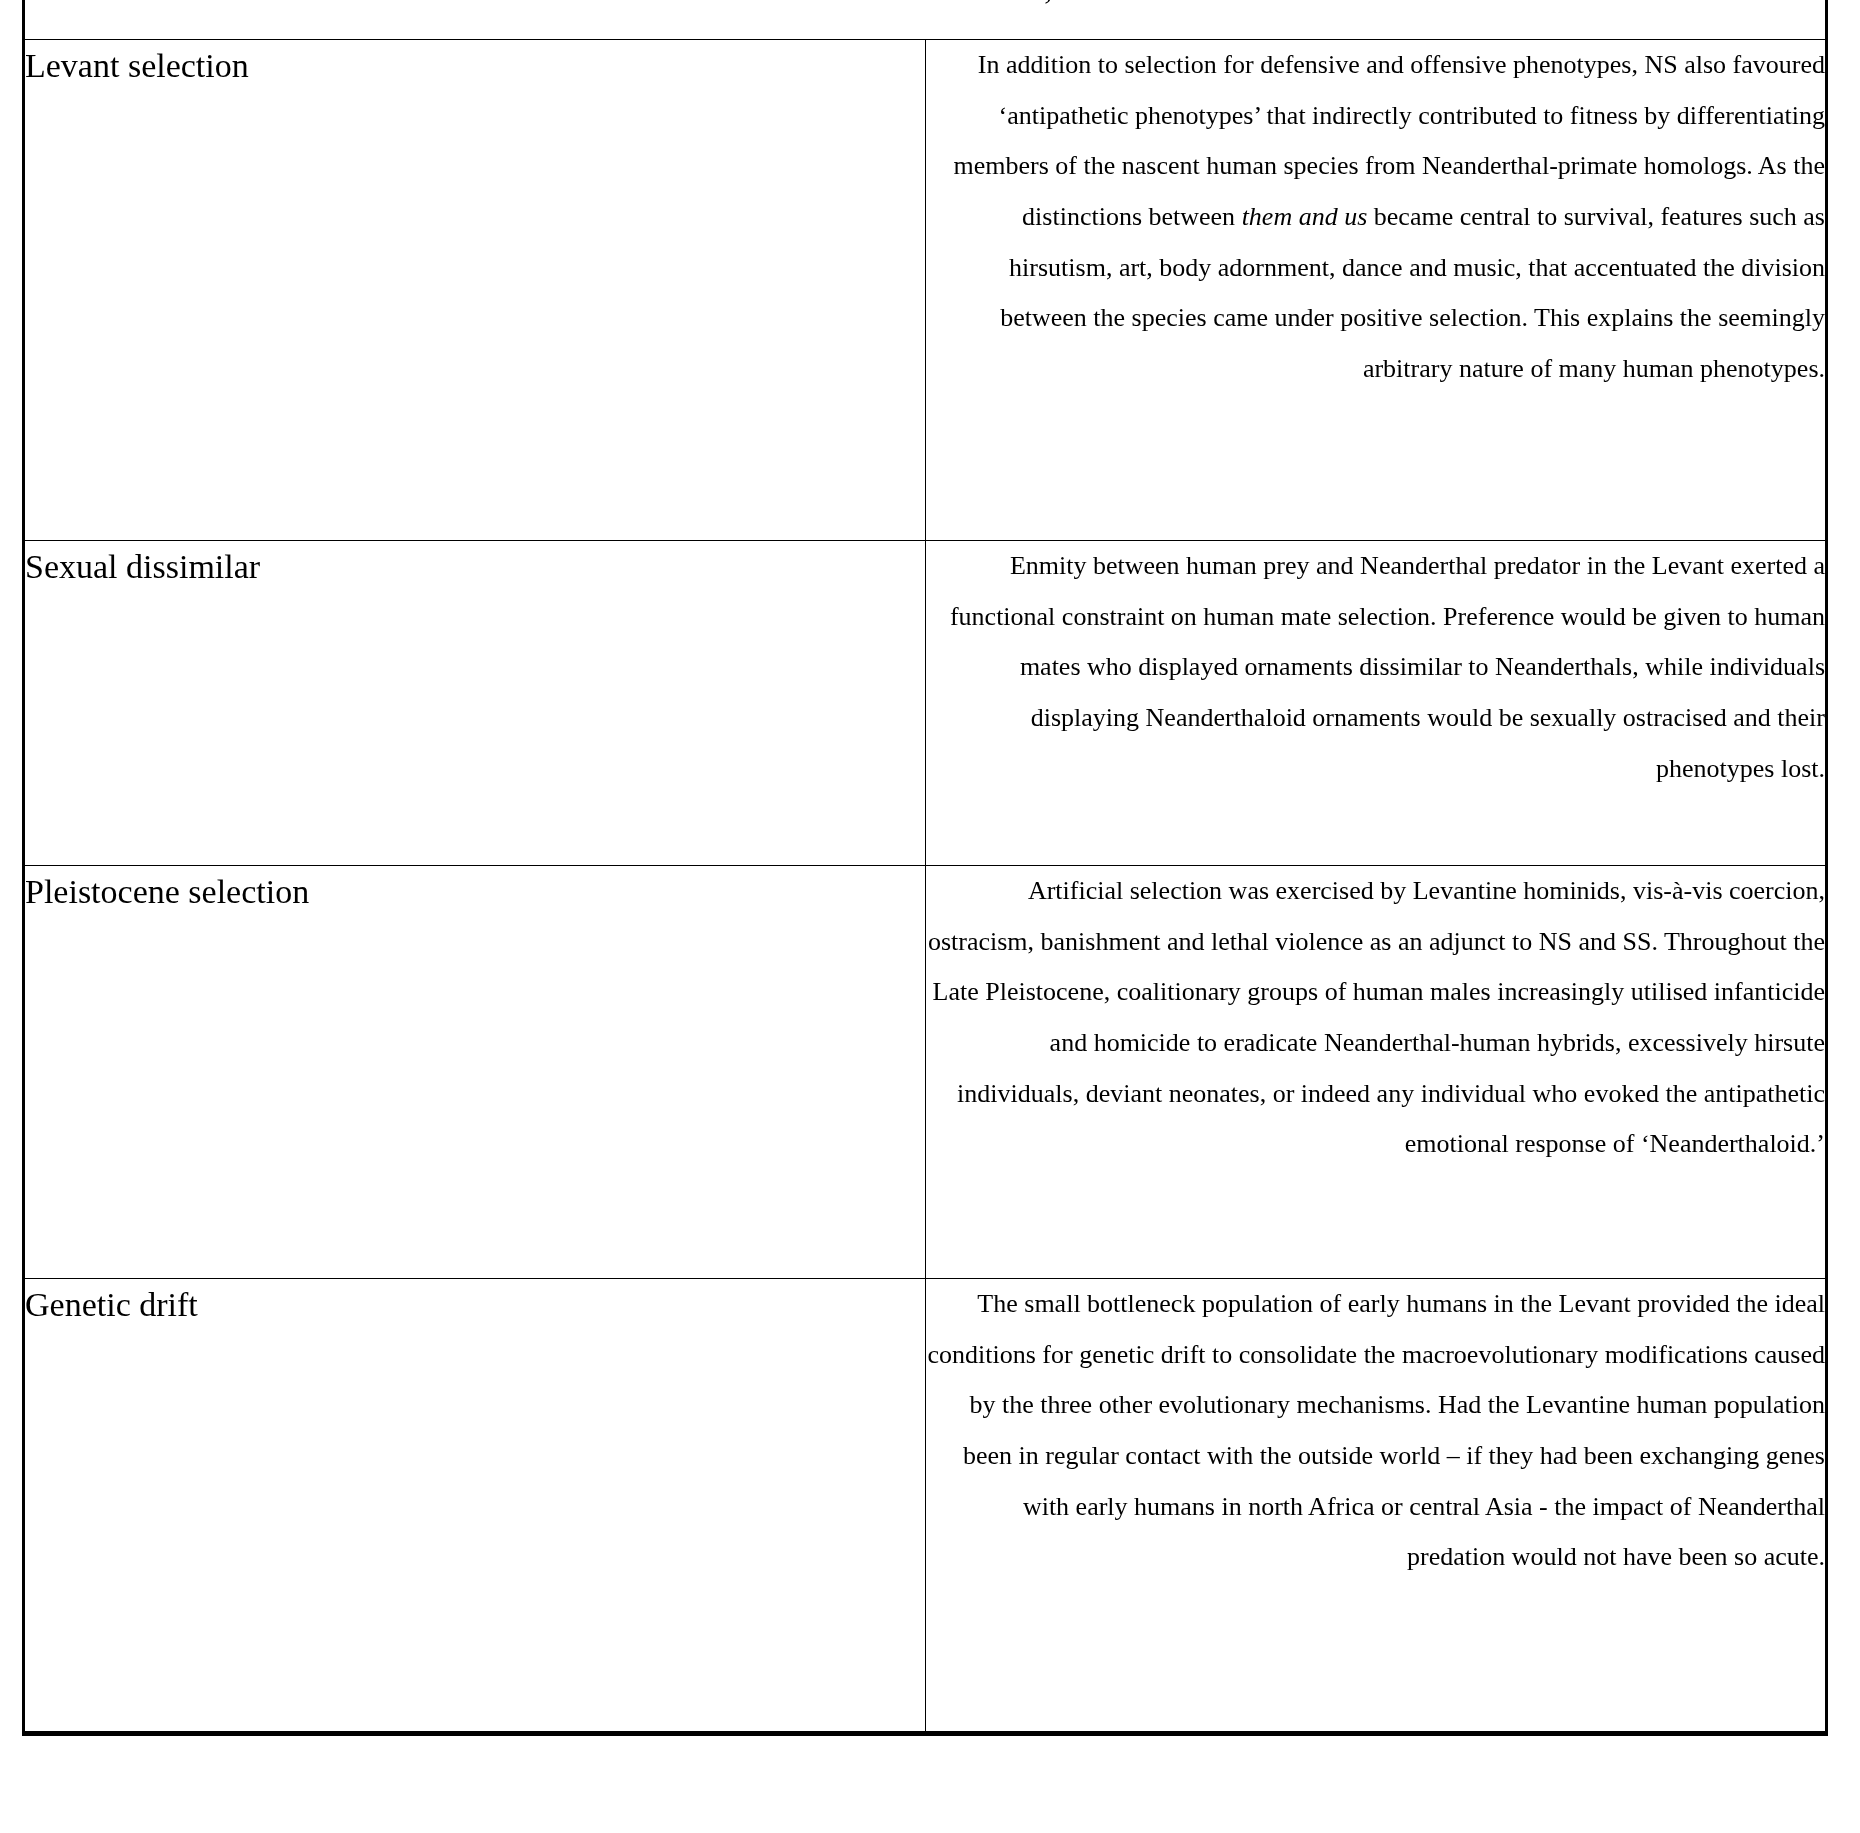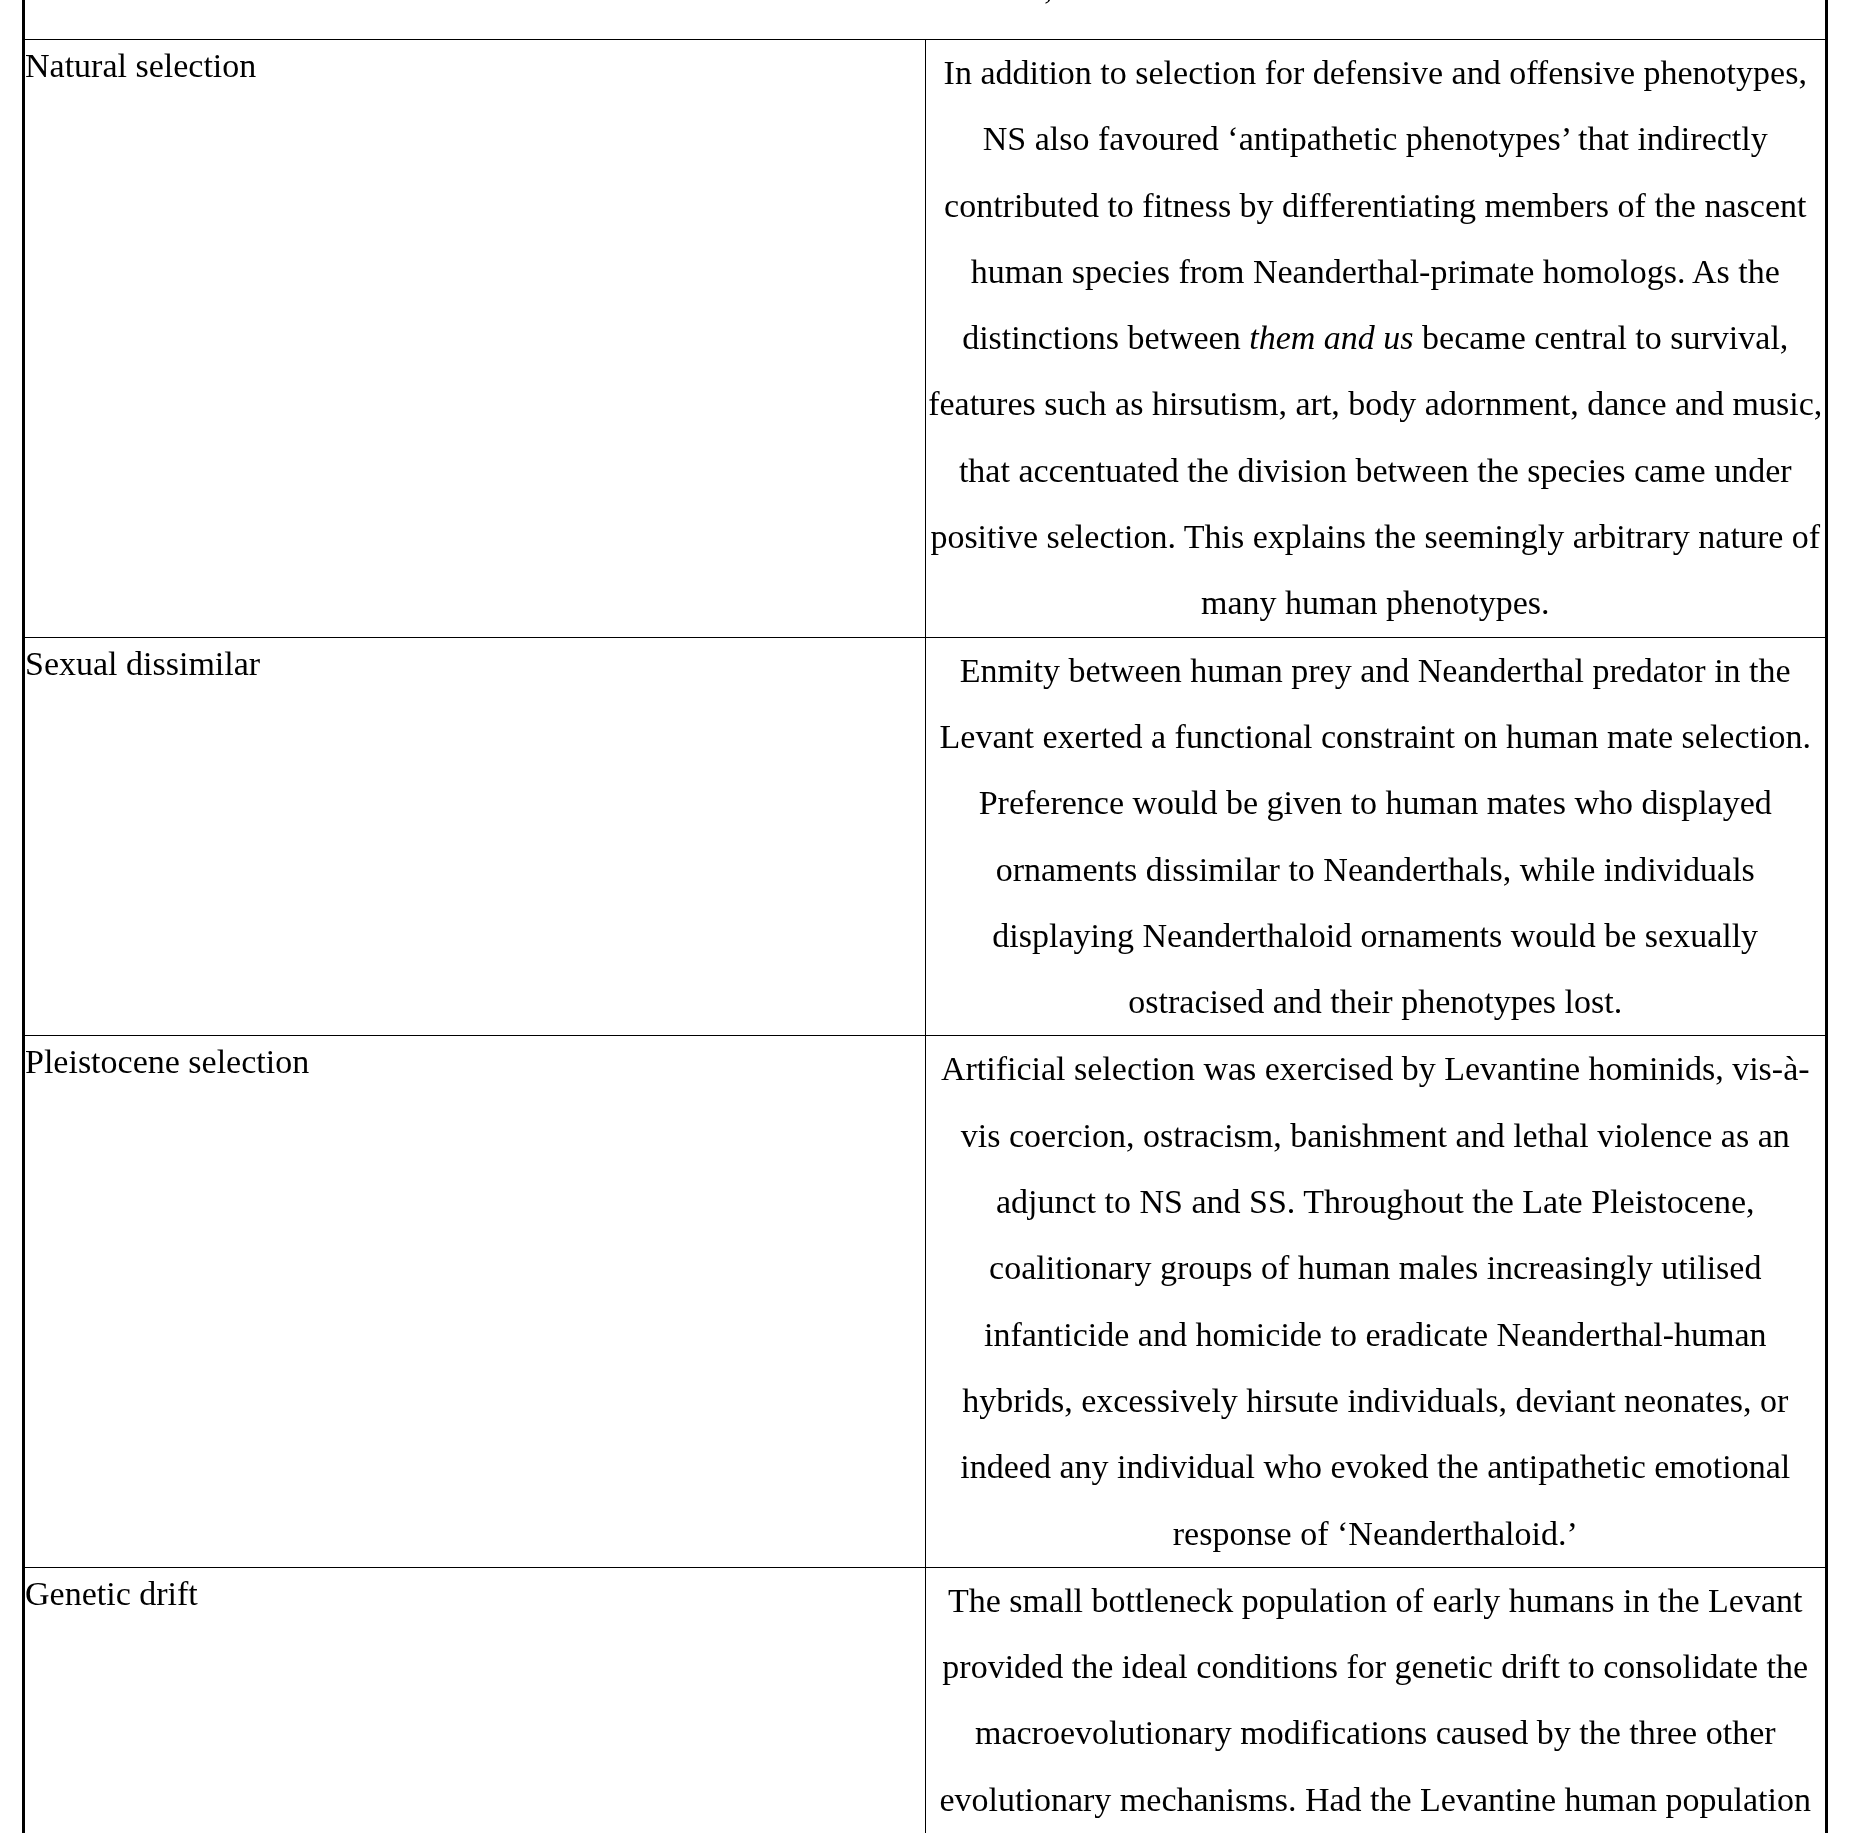--- a/index.html
+++ b/index.html
@@ -55,24 +55,24 @@
     height: 70px;
   }
   td.label-cell {
     width: 333px;
     font-size: 34px;
     line-height: 1.55;
     padding: 10px 8px 10px 13px;
     white-space: nowrap;
   }
   td.body-cell {
-    font-size: 34px;
+    font-size: 26px;
     line-height: 1.95;
     padding: 10px 18px 10px 18px;
-    text-align: center;
+    text-align: right;
   }
   .row-natural td { height: 500px; }
   .row-sexual td { height: 324px; }
   .row-artificial td { height: 412px; }
   .row-drift td { height: 452px; }
   em.it {
     font-style: italic;
   }
   .body-cell p {
     margin: 0;
@@ -83,21 +83,21 @@
 
 <div class="page">
   <div class="table-wrap">
     <table class="meta-table">
       <tbody>
         <tr>
           <td class="title-cell" colspan="2">META-SELECTION OF ANTI-NEANDERTHAL, PRO-HUMAN PHENOTYPES</td>
         </tr>
 
         <tr class="row-natural">
-          <td class="label-cell">Natural selection</td>
+          <td class="label-cell">Levant selection</td>
           <td class="body-cell">
             <p><span>In addition to selection for defensive and offensive phenotypes, NS also favoured ‘antipathetic phenotypes’ that indirectly contributed to fitness by differentiating members of the nascent human species from Neanderthal-primate homologs. As the distinctions between </span><em class="it">them and us</em><span> became central to survival, features such as hirsutism, art, body adornment, dance and music, that accentuated the division between the species came under positive selection. This explains the seemingly arbitrary nature of many human phenotypes.</span></p>
           </td>
         </tr>
 
         <tr class="row-sexual">
           <td class="label-cell">Sexual dissimilar</td>
           <td class="body-cell">Enmity between human prey and Neanderthal predator in the Levant exerted a functional constraint on human mate selection. Preference would be given to human mates who displayed ornaments dissimilar to Neanderthals, while individuals displaying Neanderthaloid ornaments would be sexually ostracised and their phenotypes lost.</td>
         </tr>
 

